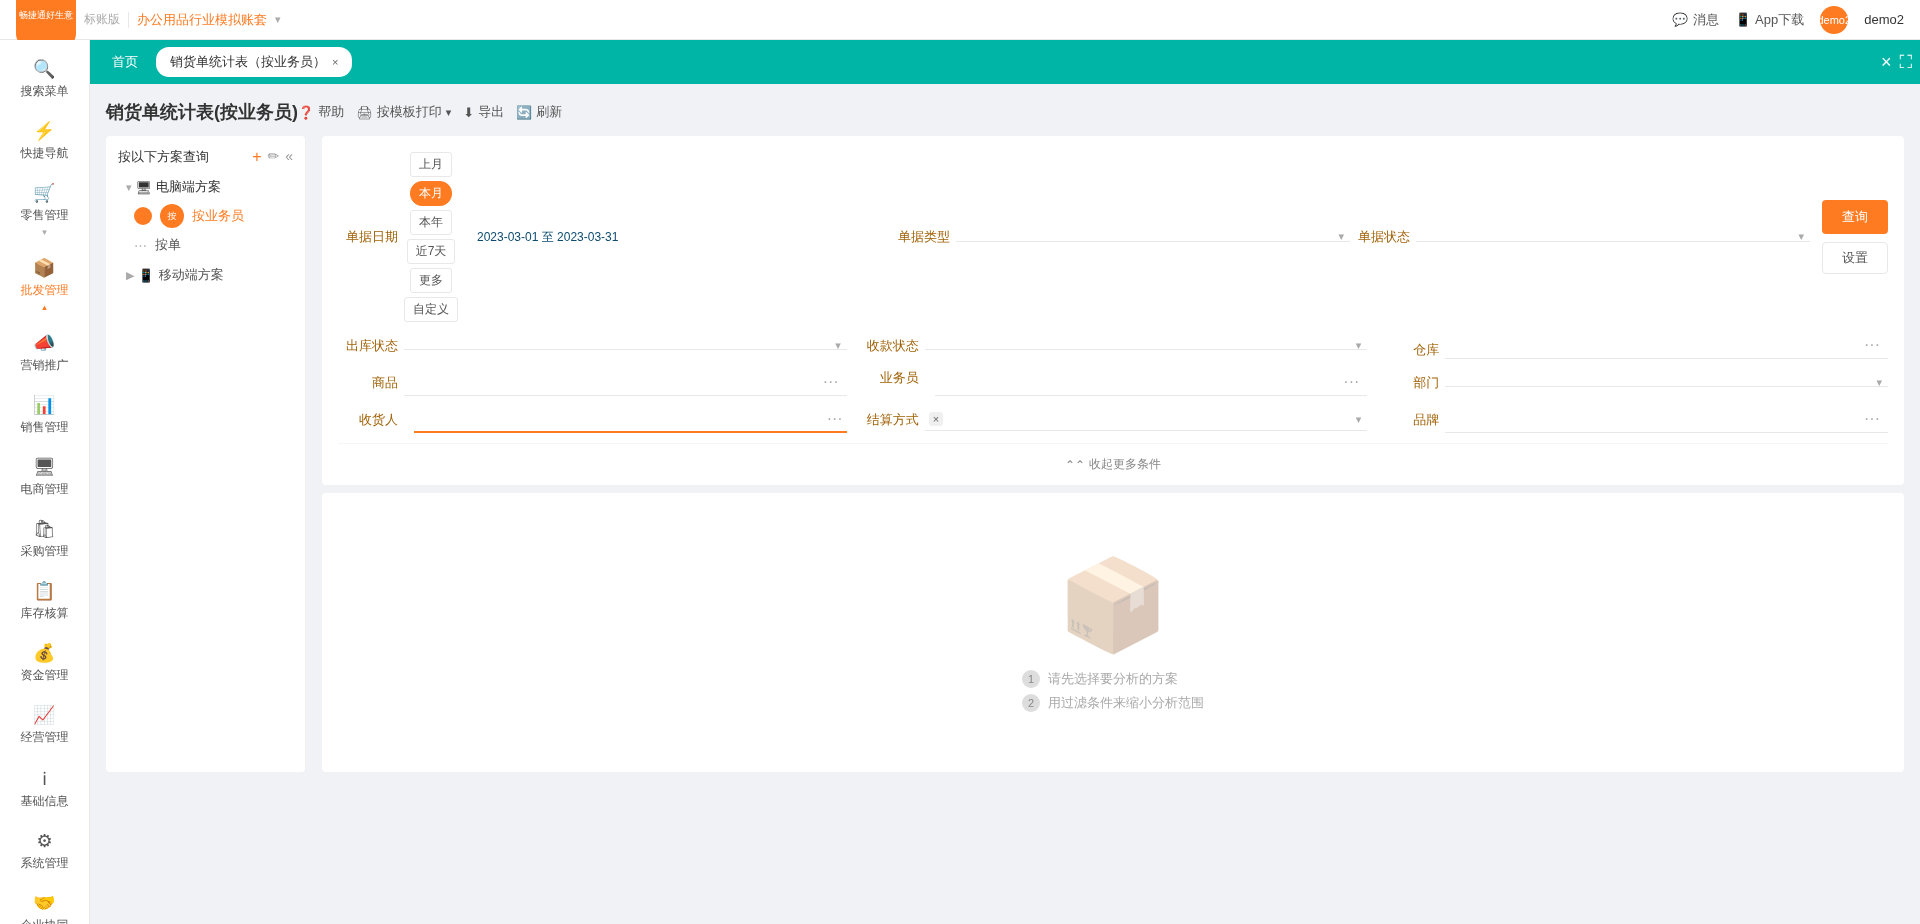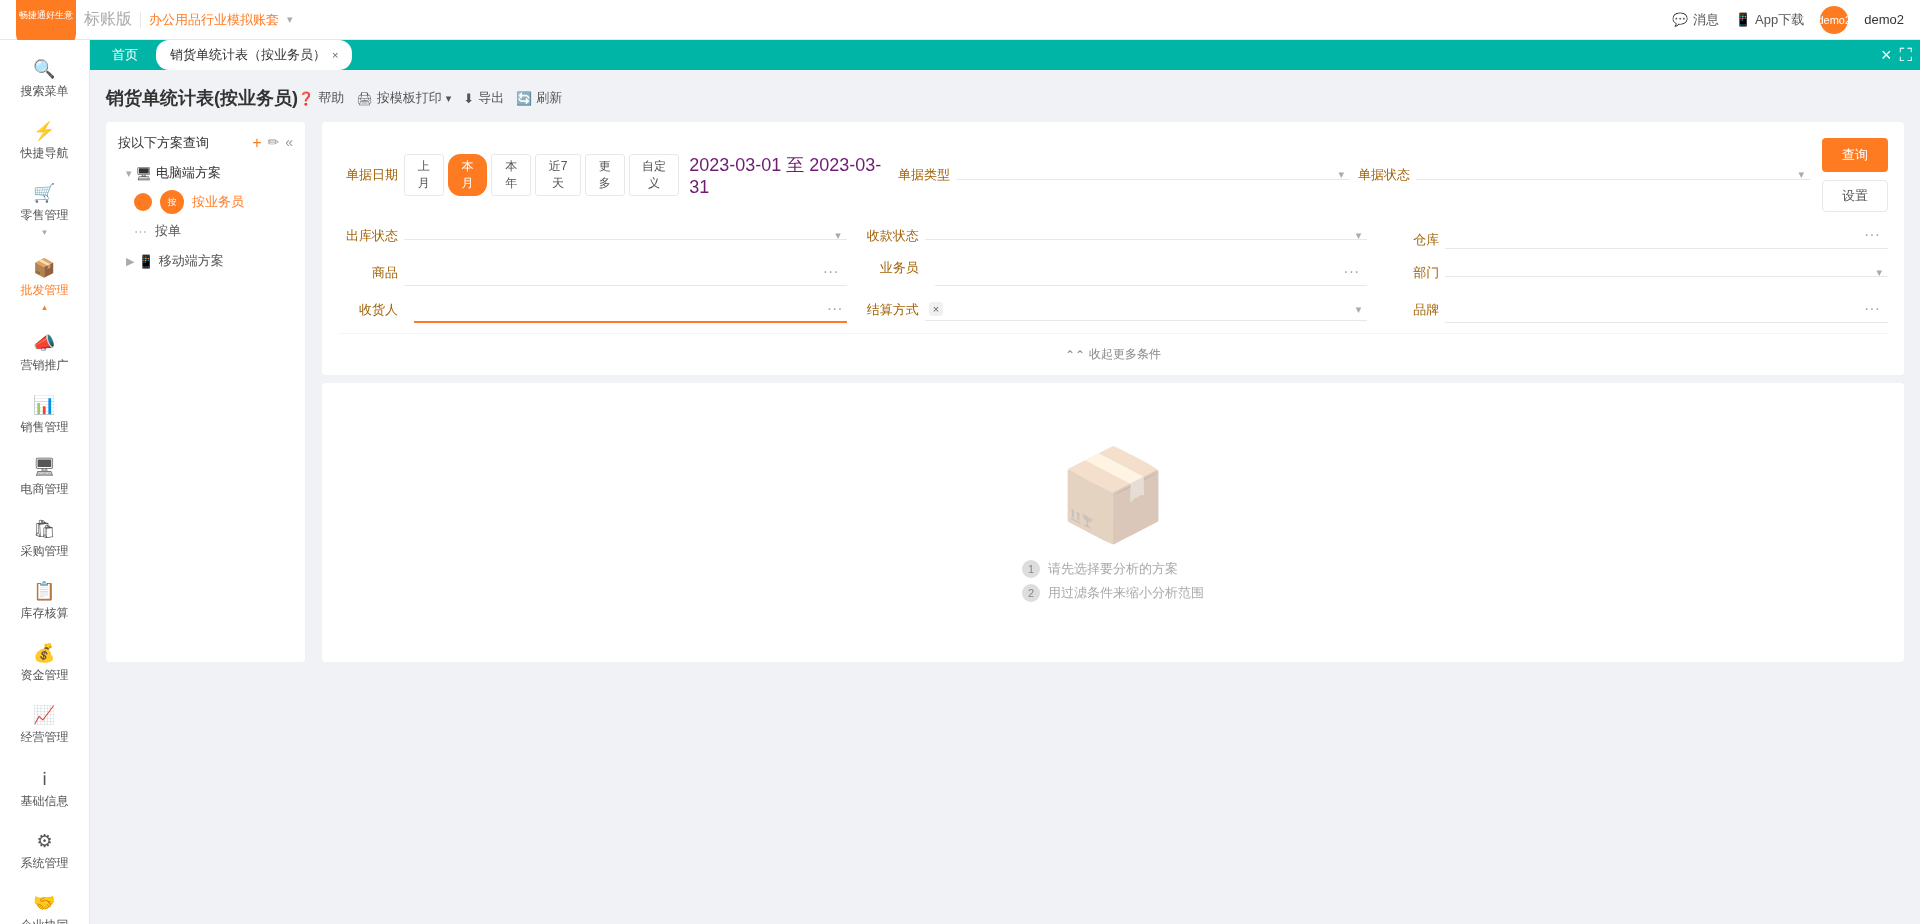--- a/index.html
+++ b/index.html
@@ -16,21 +16,21 @@
     .sidebar { width: 90px; background: #fff; border-right: 1px solid #e8e8e8; display: flex; flex-direction: column; align-items: center; padding-top: 8px; overflow-y: auto; }
     .sidebar-logo { width: 60px; height: 60px; background: #ff7b22; border-radius: 12px; display: flex; align-items: center; justify-content: center; color: #fff; font-size: 10px; text-align: center; line-height: 1.3; margin-bottom: 8px; }
     .sidebar-item { width: 100%; text-align: center; padding: 10px 4px; cursor: pointer; color: #555; font-size: 12px; display: flex; flex-direction: column; align-items: center; gap: 3px; }
     .sidebar-item.active { color: #ff7b22; }
     .sidebar-icon { font-size: 18px; }
 
     
     .content-area { flex: 1; display: flex; flex-direction: column; overflow: hidden; }
 
     
-    .tab-bar { height: 30px; background: #00b4a6; display: flex; align-items: center; padding: 0 8px; gap: 4px; }
+    .tab-bar { height: 44px; background: #00b4a6; display: flex; align-items: center; padding: 0 8px; gap: 4px; }
     .tab-item { padding: 6px 14px; border-radius: 4px 4px 0 0; cursor: pointer; font-size: 13px; display: flex; align-items: center; gap: 6px; }
     .tab-item.home { background: transparent; color: #fff; }
     .tab-item.active { background: #ffffff; color: #333; border-radius: 13px; }
     .tab-close { font-size: 11px; color: #666; cursor: pointer; }
     .tab-bar-actions { margin-left: auto; display: flex; align-items: center; gap: 8px; }
     .tab-bar-action { color: #fff; font-size: 16px; cursor: pointer; }
 
     
     .page-content { flex: 1; background: #f0f2f5; overflow: auto; padding: 16px; }
     .page-header { display: flex; align-items: center; justify-content: flex-start; margin-bottom: 12px; }
@@ -47,44 +47,44 @@
     .scheme-icon-btn { color: #999; cursor: pointer; font-size: 14px; }
     .scheme-tree { padding-right: 8px; }
     .tree-node { padding: 4px 0 4px 8px; display: flex; align-items: center; gap: 4px; cursor: pointer; }
     .tree-node.parent { font-weight: 500; }
     .tree-child { padding: 4px 0 4px 28px; display: flex; align-items: center; gap: 6px; cursor: pointer; color: #555; }
     .tree-child.active { color: #ff7b22; }
     .tree-child.active::before { content: ''; display: inline-block; width: 18px; height: 18px; background: #ff7b22; border-radius: 50%; color: #fff; font-size: 11px; text-align: center; line-height: 18px; flex-shrink: 0; }
     .tree-active-dot { width: 24px; height: 24px; background: #ff7b22; border-radius: 50%; display: flex; align-items: center; justify-content: center; color: #fff; font-size: 10px; flex-shrink: 0; }
     .mobile-node { display: flex; align-items: center; gap: 4px; cursor: pointer; padding: 4px 0 4px 8px; color: #555; }
     .filter-label { color: #a16207; font-size: 13px; min-width: 60px; text-align: right; flex-shrink: 0; }
-    .filter-date-btns { display: flex; align-items: center; gap: 4px; }
+    .filter-date-btns { display: flex; align-items: center; gap: 4px; flex-direction: column; }
     .date-btn { padding: 3px 8px; border: 1px solid #e8e8e8; border-radius: 3px; cursor: pointer; font-size: 12px; color: #555; background: #fff; }
     .date-btn.active { background: #ff7b22; color: #fff; border-color: #ff7b22; border-radius: 12px; }
-    .date-range { font-size: 18px; color: #701a75; margin-left: 4px; }
+    .date-range { font-size: 12px; color: #0c4a6e; margin-left: 13px; }
     .filter-select-wrapper { flex: 1; display: flex; align-items: center; border-bottom: 1px solid #e8e8e8; padding: 4px 8px 4px 4px; cursor: pointer; min-width: 200px; position: relative; }
     .filter-select-wrapper .caret { color: #aaa; font-size: 11px; position: absolute; right: 6px; }
     .filter-dots { color: #aaa; font-size: 16px; cursor: pointer; }
     .tag-close { background: #f0f0f0; border-radius: 3px; padding: 1px 4px; font-size: 11px; color: #666; cursor: pointer; display: flex; align-items: center; gap: 2px; }
 
     .collapse-btn { display: flex; align-items: center; justify-content: center; gap: 4px; color: #888; font-size: 12px; cursor: pointer; padding: 4px 0; }
 
     
     .btn-primary { background: #ff7b22; color: #fff; border: none; padding: 8px 20px; border-radius: 4px; cursor: pointer; font-size: 13px; }
     .btn-setting { background: #fff; color: #555; border: 1px solid #e8e8e8; padding: 6px 16px; border-radius: 4px; cursor: pointer; font-size: 13px; }
 
     
     .empty-state { display: flex; flex-direction: column; align-items: center; justify-content: center; padding: 60px 0; gap: 12px; }
     .empty-steps { display: flex; flex-direction: column; gap: 6px; }
     .empty-step { display: flex; align-items: center; gap: 8px; color: #aaa; font-size: 13px; }
     .step-num { width: 18px; height: 18px; border-radius: 50%; background: #ddd; display: flex; align-items: center; justify-content: center; font-size: 11px; color: #888; }
 
     
     .app-name { font-size: 13px; color: #ff7b22; font-weight: 500; }
-    .app-subtitle { color: #aaa; font-size: 16px; text-align: center; }
+    .app-subtitle { color: #aaa; font-size: 12px; text-align: center; }
     .dropdown-arrow { color: #aaa; font-size: 11px; cursor: pointer; }
 
     .msg-btn, .app-download-btn { display: flex; align-items: center; gap: 4px; color: #555; cursor: pointer; font-size: 13px; }
     .avatar { width: 28px; height: 28px; border-radius: 50%; background: #ff7b22; display: flex; align-items: center; justify-content: center; color: #fff; font-size: 12px; overflow: hidden; }
     .username { color: #333; font-size: 13px; }
 
     .divider-v { width: 1px; height: 16px; background: #e8e8e8; }
 
     .filter-section { background: #fff; padding: 16px 16px 8px; border-radius: 4px; margin-bottom: 8px; }
 

